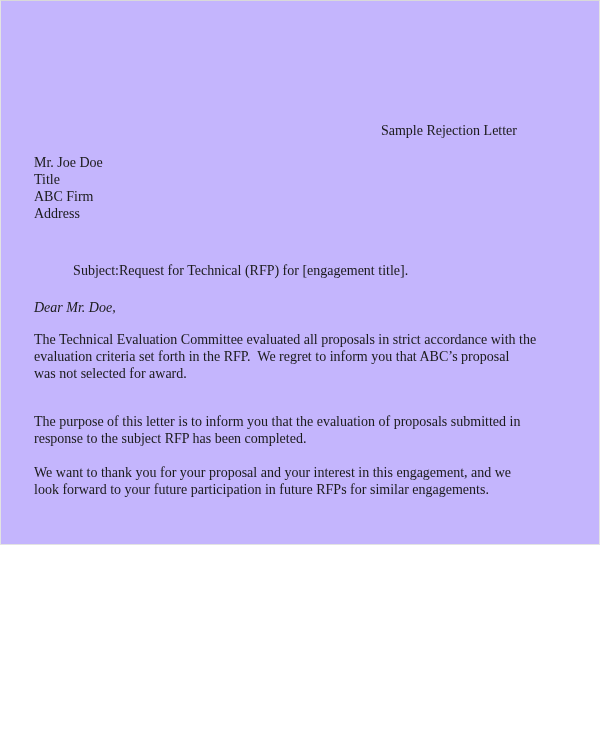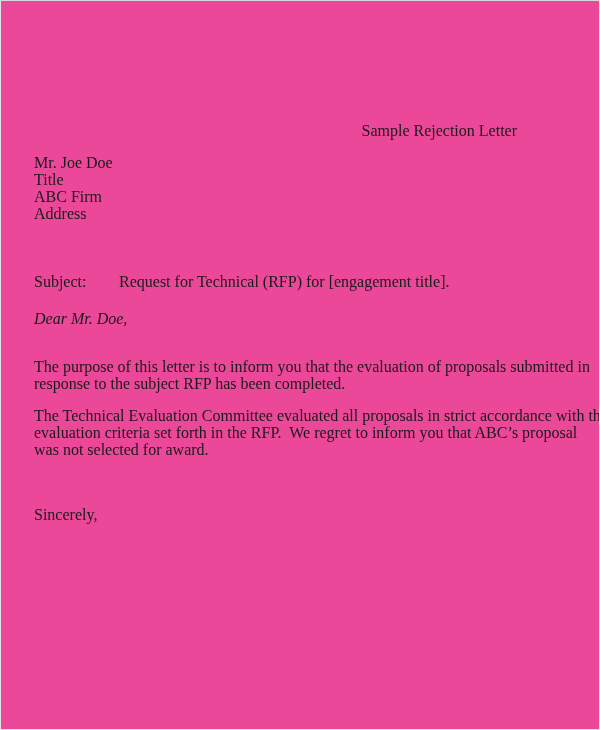--- a/index.html
+++ b/index.html
@@ -3,44 +3,45 @@
 <meta charset="utf-8">
 <style>
   * { margin: 0; padding: 0; box-sizing: border-box; }
   html, body {
     background: #ffffff;
     font-family: "Liberation Serif", "DejaVu Serif", serif;
   }
   .page {
     position: relative;
     width: 600px;
-    height: 730px;
-    background: #ec4899;
+    height: 545px;
+    background: #c4b5fd;
     border: 1px solid #e3e3e3;
     border-top-color: #d9d9d9;
     color: #1a1a1a;
-    font-size: 16px;
+    font-size: 14px;
     line-height: 17px;
     overflow: hidden;
   }
   .content {
     padding: 121px 30px 0 33px;
   }
   .letter-title {
     text-align: right;
     padding-right: 52px;
     white-space: pre;
   }
   .recipient-block {
     margin-top: 15px;
     white-space: pre;
   }
   .subject-row {
-    margin-top: 51px;
+    margin-top: 40px;
     display: flex;
+    text-align: right;
   }
   .subject-label {
     width: 85px;
     flex: 0 0 85px;
   }
   .subject-value {
     white-space: pre;
   }
   .salutation {
     margin-top: 20px;
@@ -70,25 +71,27 @@
 ABC Firm
 Address</div>
 
     <div class="subject-row">
       <span class="subject-label">Subject:</span>
       <span class="subject-value">Request for Technical (RFP) for [engagement title].</span>
     </div>
 
     <div class="salutation">Dear Mr. Doe,</div>
 
-    <div class="para para-1">The purpose of this letter is to inform you that the evaluation of proposals submitted in
-response to the subject RFP has been completed.</div>
-
     <div class="para para-2">The Technical Evaluation Committee evaluated all proposals in strict accordance with the
 evaluation criteria set forth in the RFP.  We regret to inform you that ABC’s proposal
 was not selected for award.</div>
 
+    <div class="para para-1">The purpose of this letter is to inform you that the evaluation of proposals submitted in
+response to the subject RFP has been completed.</div>
+
+    <div class="para para-3">We want to thank you for your proposal and your interest in this engagement, and we
+look forward to your future participation in future RFPs for similar engagements.</div>
 
 
     <div class="closing">Sincerely,</div>
 
   </div>
 </div>
 
 </body></html>

